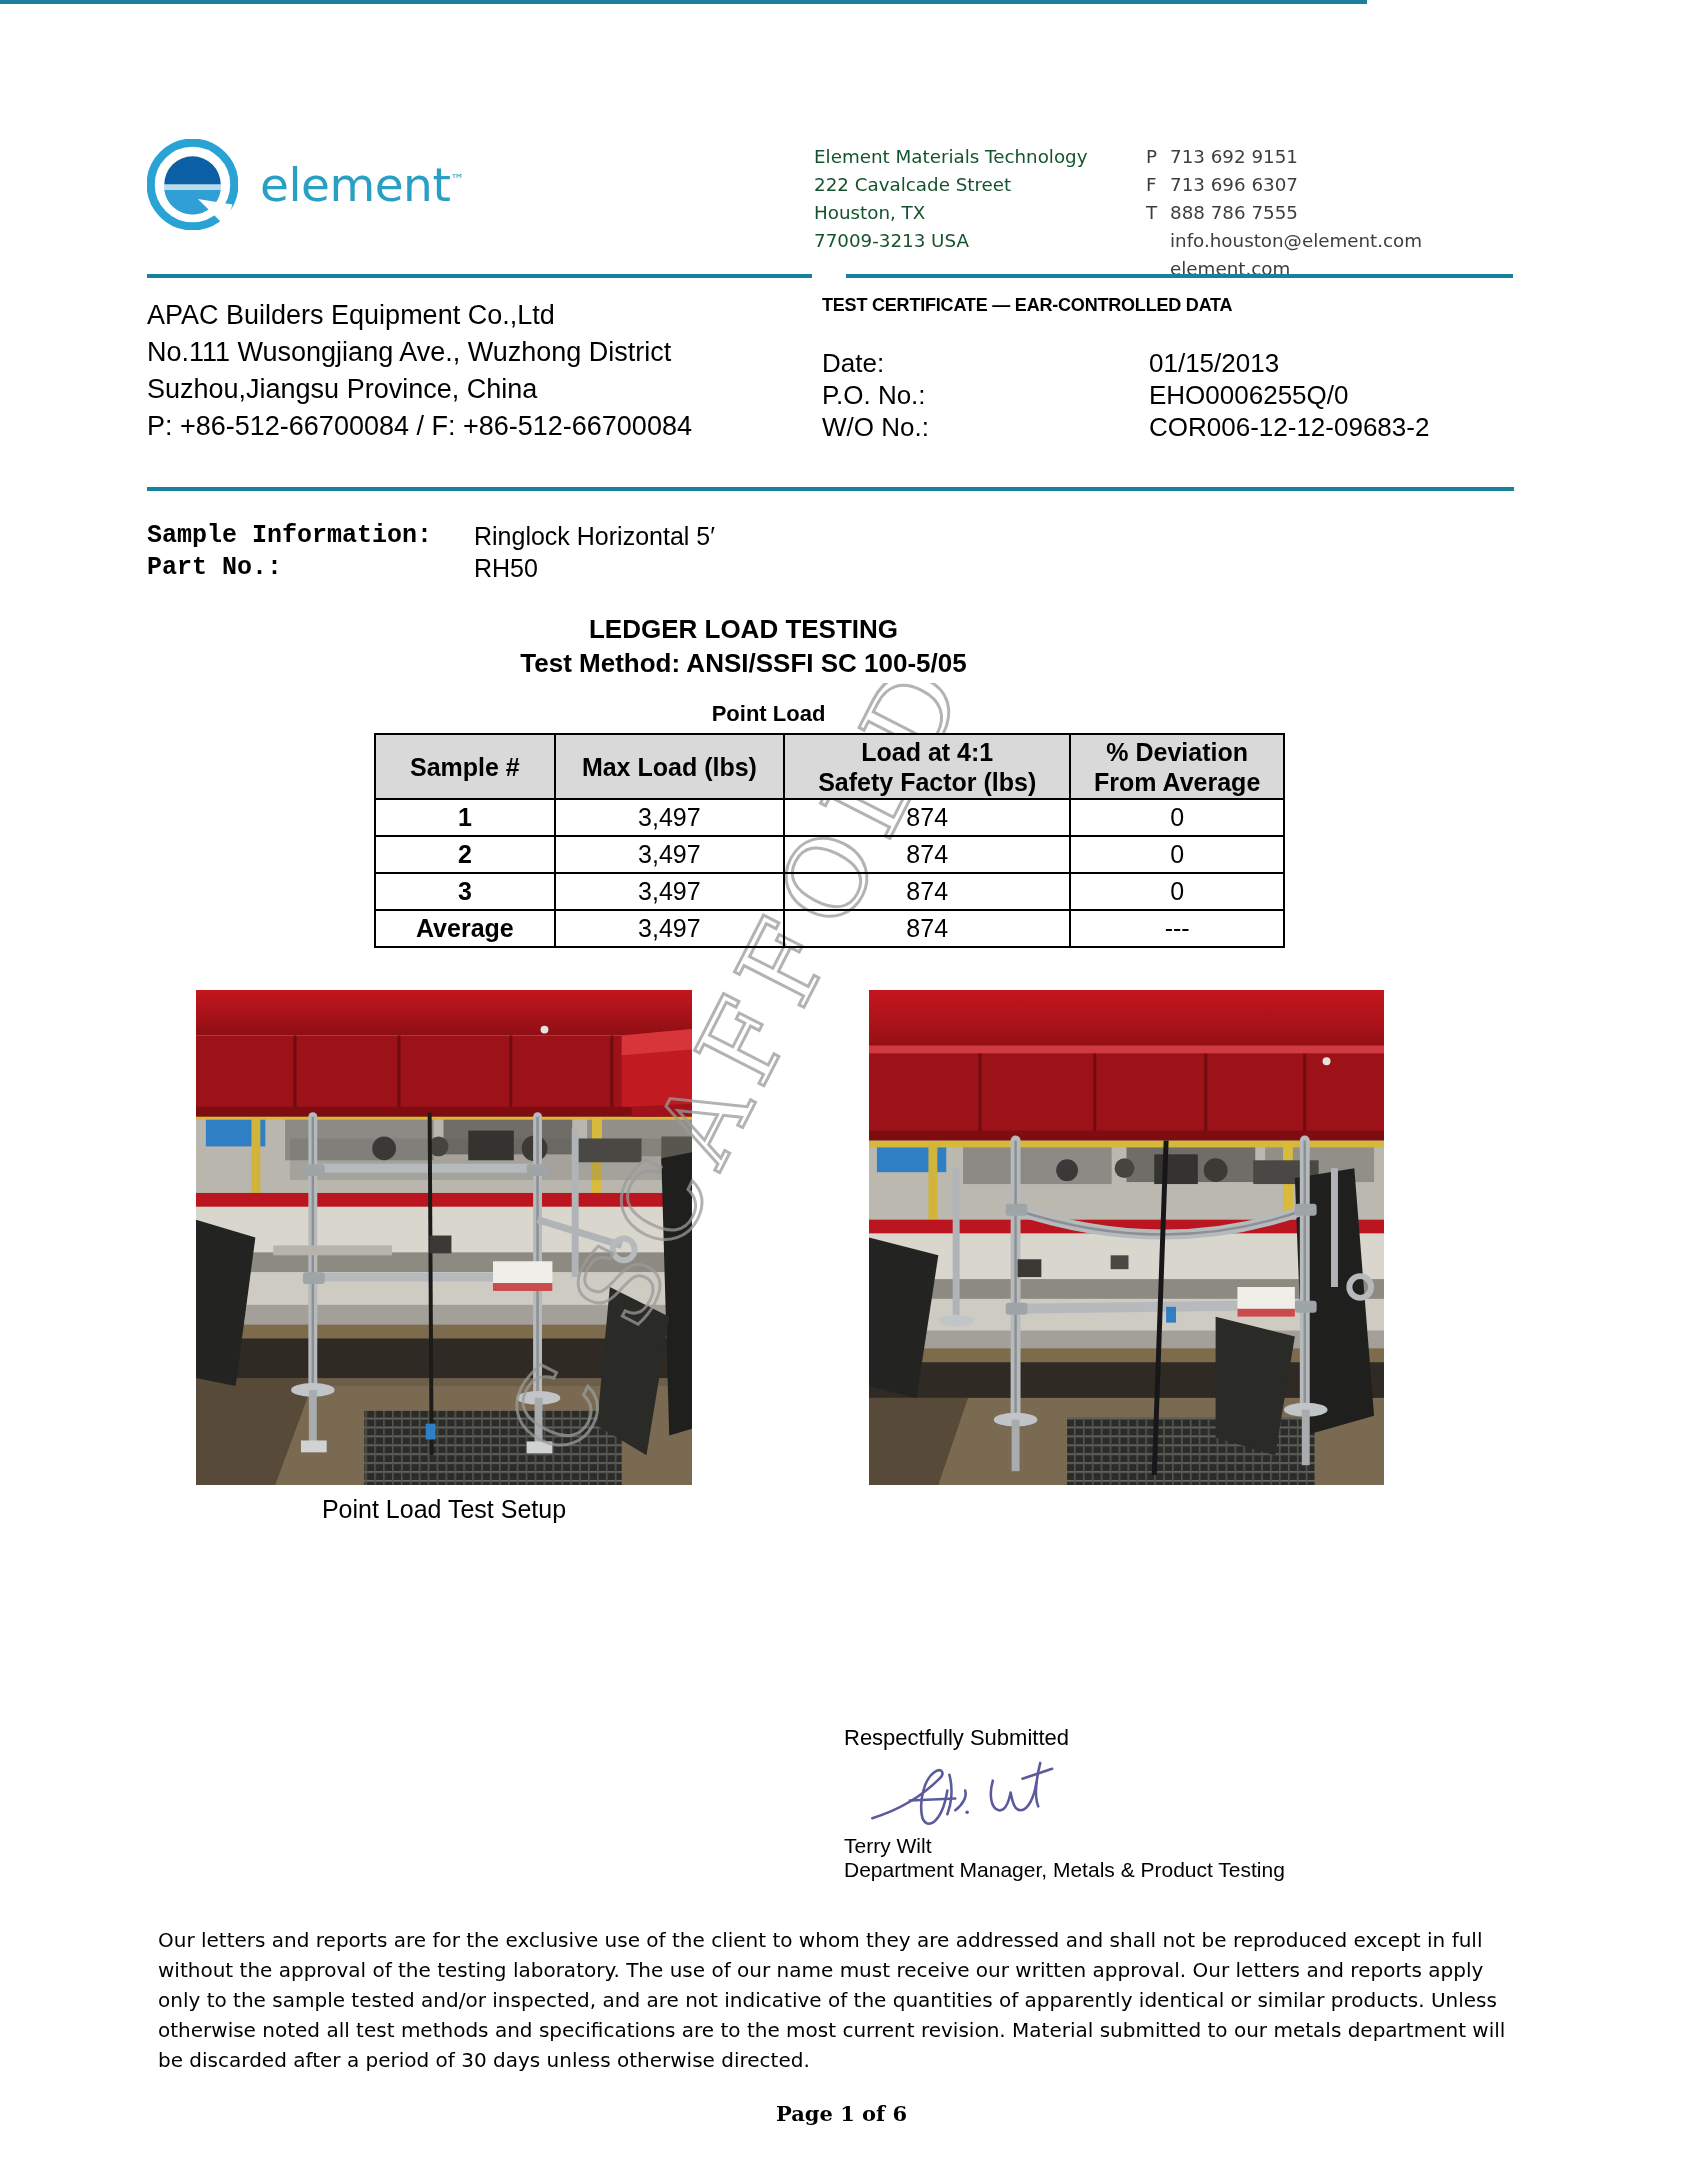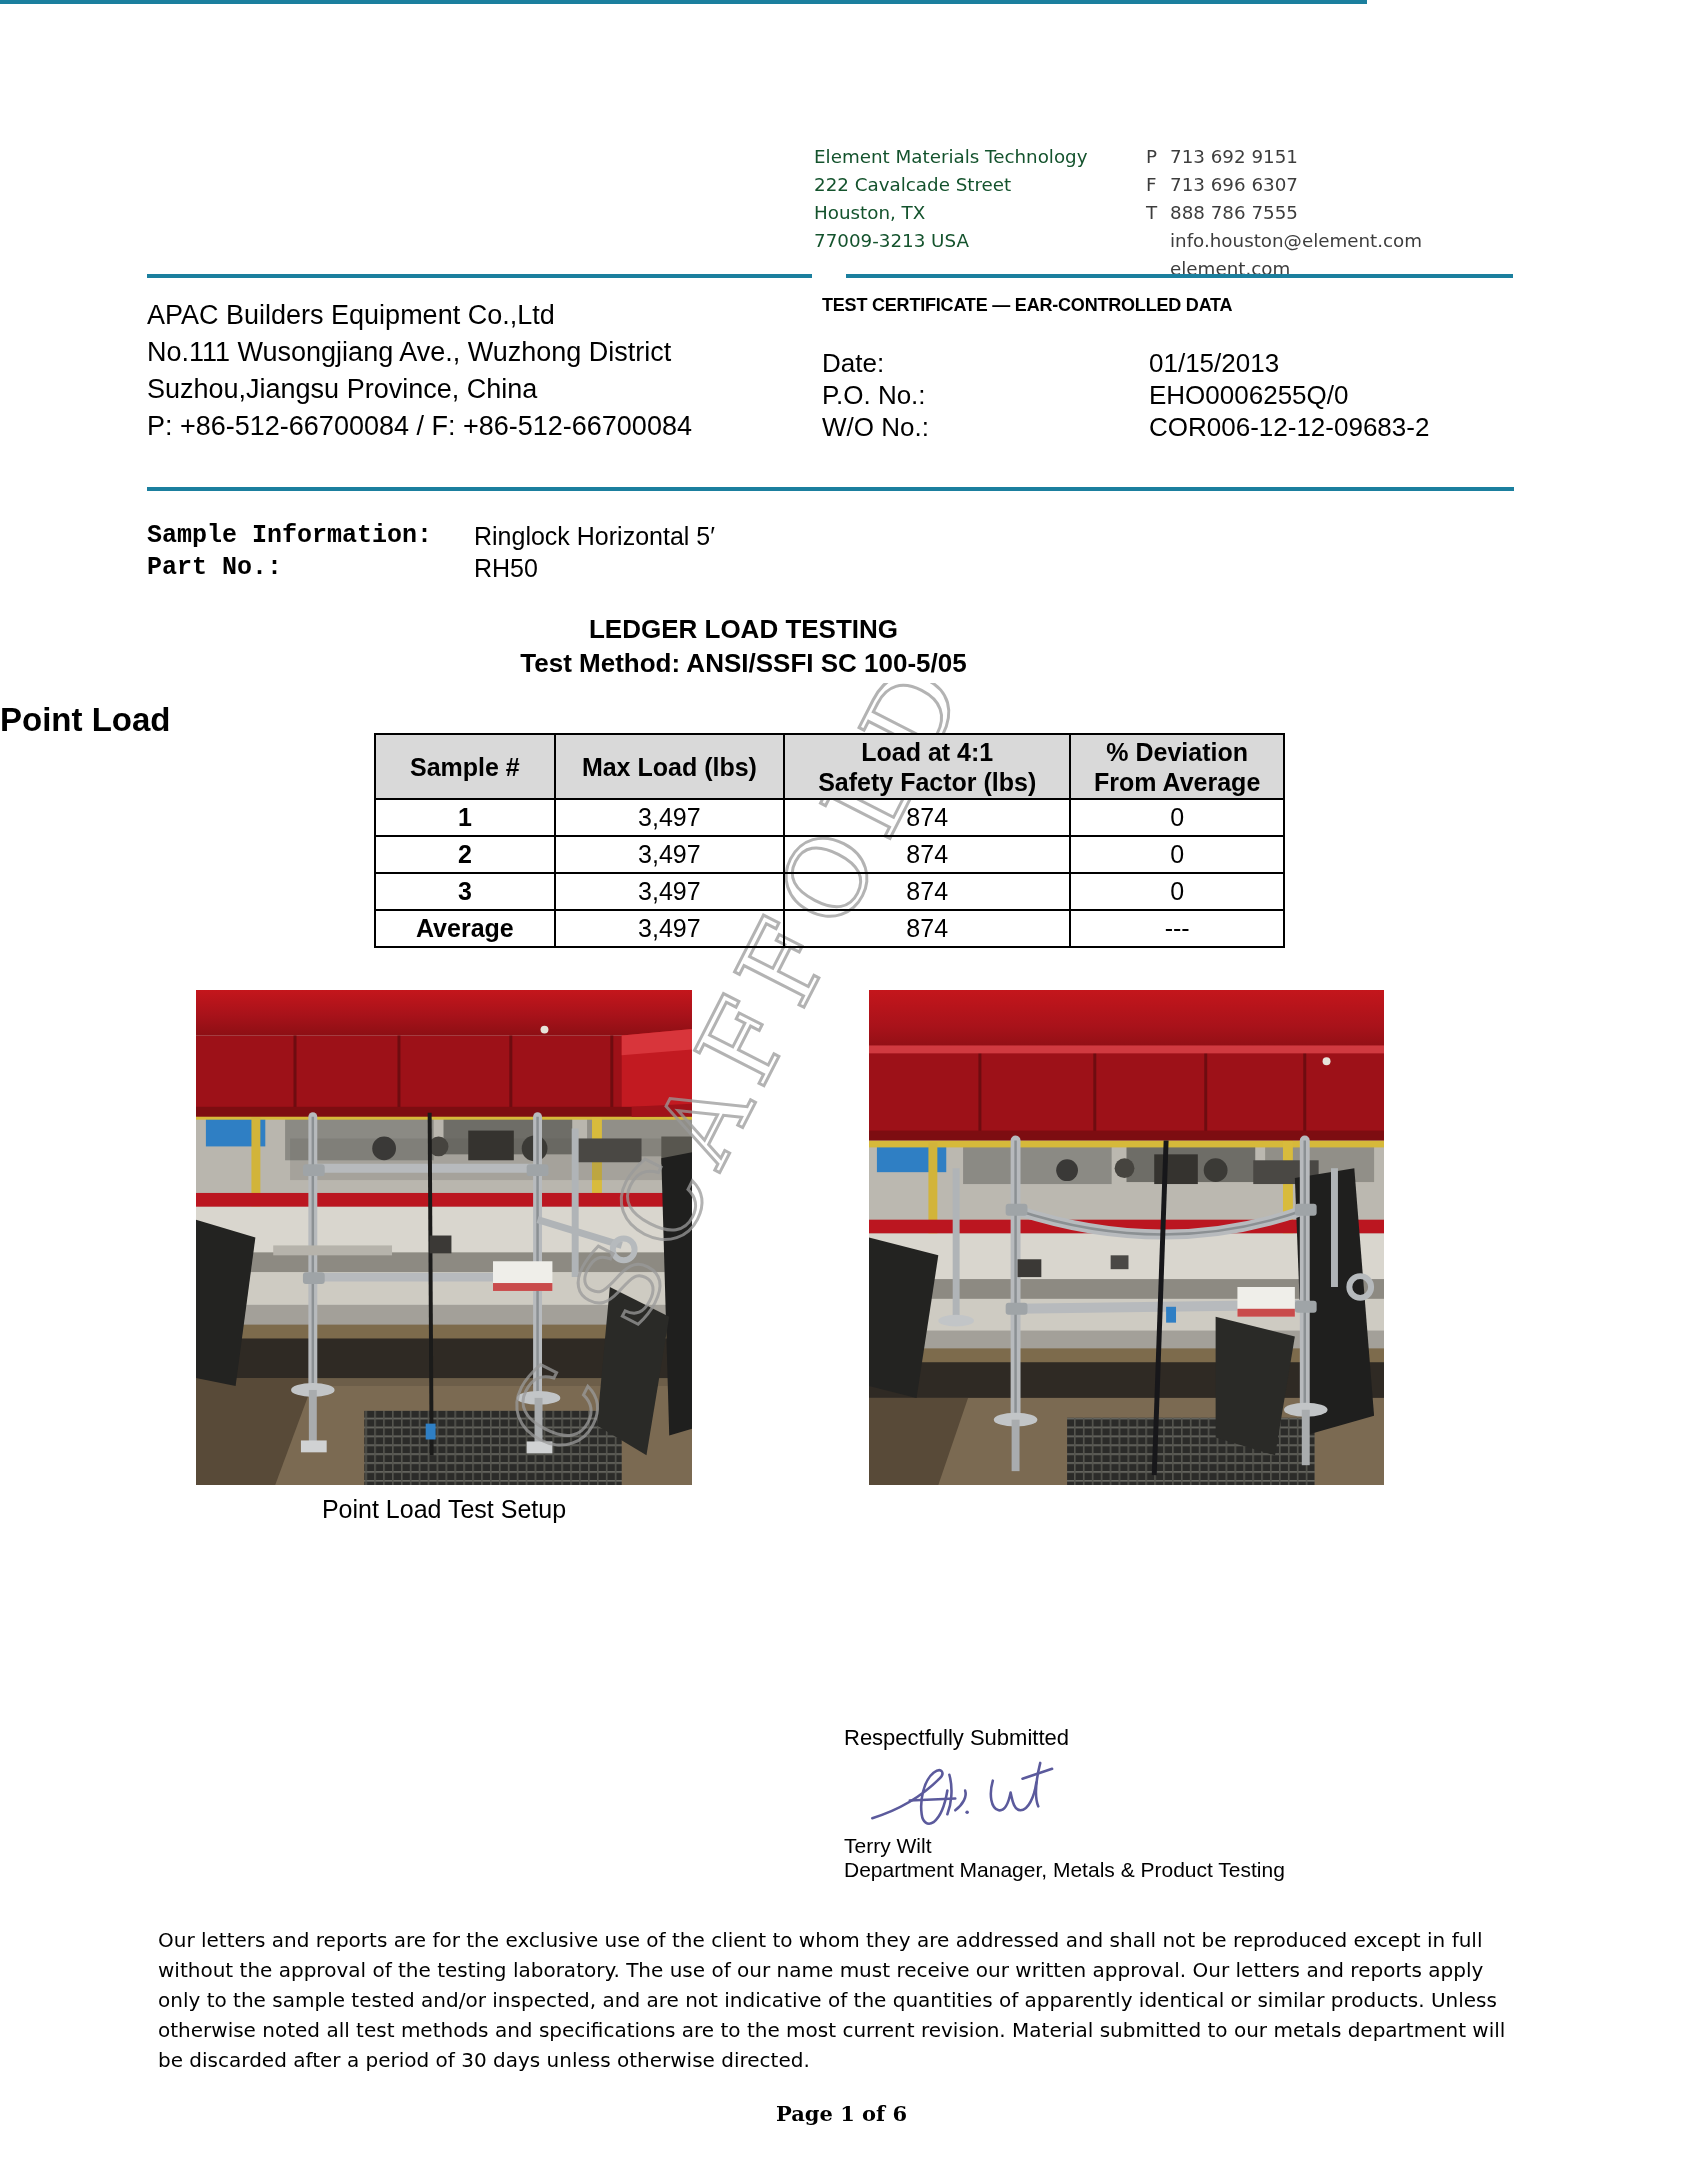--- a/index.html
+++ b/index.html
@@ -104,21 +104,21 @@
 
   
   .test-heading {
     position: absolute; left: 0; top: 612px; width: 1487px;
     text-align: center; font-size: 26px; font-weight: bold; line-height: 34px;
   }
 
   
   .tbl-title {
     position: absolute; left: 0; top: 701px; width: 1537px;
-    text-align: left; font-size: 33px; font-weight: bold;
+    text-align: center; font-size: 22px; font-weight: bold;
   }
   table.data {
     position: absolute;
     left: 374px; top: 733px;
     width: 911px;
     border-collapse: collapse;
     font-size: 25px;
     z-index: 8;
   }
   table.data th, table.data td {
@@ -185,20 +185,33 @@
     font-size: 21px;
   }
 </style>
 </head>
 <body>
 
 <div class="page">
 
   <div class="header">
 
+    <div class="logo-wrap">
+      <div class="logo-mark">
+        <svg viewBox="0 0 100 100" width="91" height="91" aria-hidden="true">
+          <circle cx="50" cy="50" r="46" fill="none" stroke="#29a3d4" stroke-width="9"></circle>
+          <circle cx="50" cy="52" r="31" fill="#b9dced"></circle>
+          <path d="M19 50 A31 31 0 0 1 81 50 Z" fill="#0b5fa5"></path>
+          <path d="M19 56 A31 31 0 0 0 50 83 A31 31 0 0 0 81 56 Z" fill="#2f9fd6"></path>
+          <rect x="19" y="50" width="62" height="6" fill="#b9dced"></rect>
+          <path d="M56 66 L86 96 L94 72 Z" fill="#ffffff"></path>
+        </svg>
+      </div>
+      <div class="logo-text"><span>element</span><span class="logo-tm">™</span></div>
+    </div>
 
     <div class="addr-block">
       <div>Element Materials Technology</div>
       <div>222 Cavalcade Street</div>
       <div>Houston, TX</div>
       <div>77009-3213 USA</div>
     </div>
 
     <div class="contact-block">
       <div class="contact-line">

